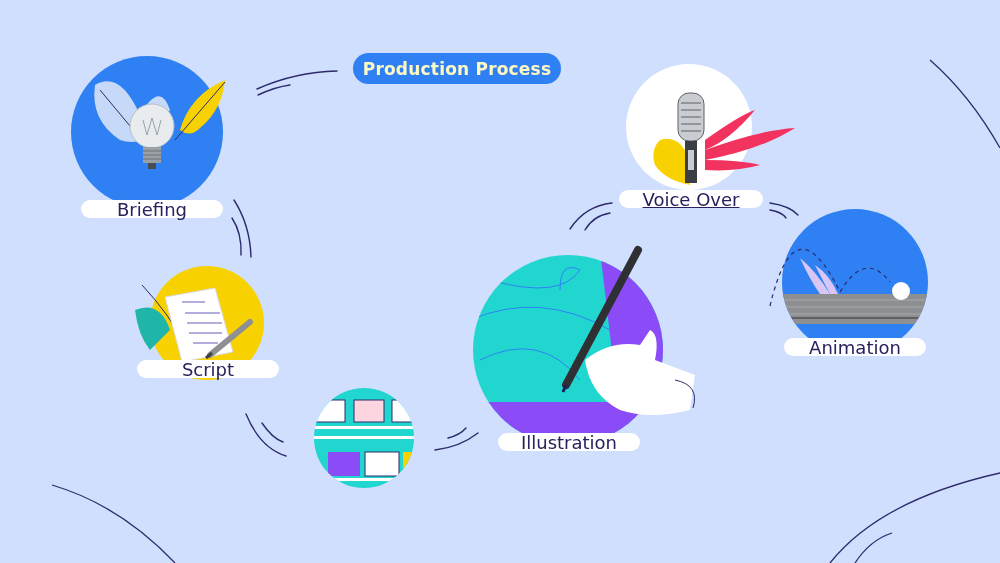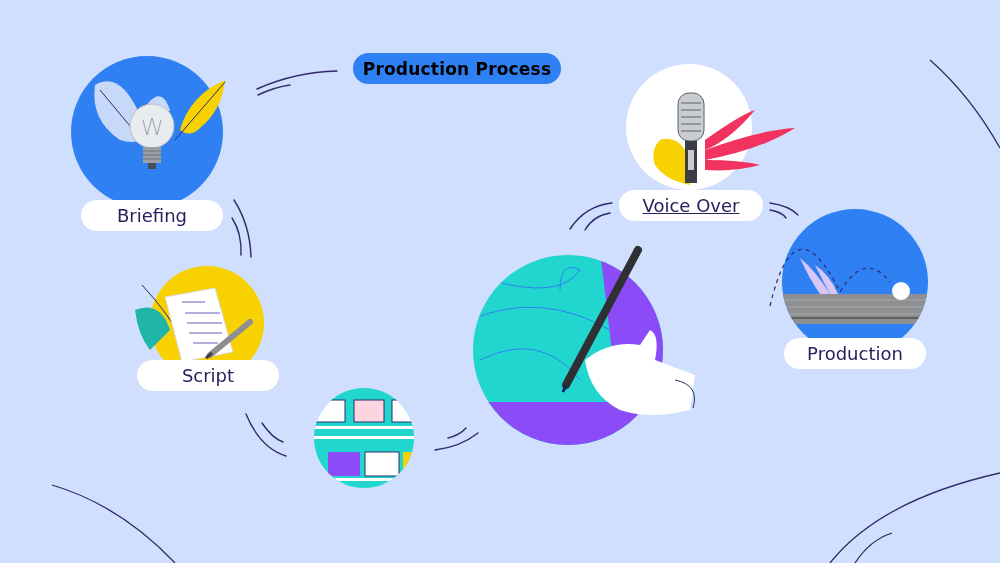--- a/index.html
+++ b/index.html
@@ -1,22 +1,22 @@
 <!DOCTYPE html>
 <html><head>
 <meta charset="utf-8">
 <style>
   html, body { margin:0; padding:0; }
   body { width:1000px; height:563px; overflow:hidden; background:#cfdffd; position:relative;
          font-family:"DejaVu Sans","Liberation Sans",sans-serif; }
   #stage { position:absolute; left:0; top:0; width:1000px; height:563px; }
   .title-pill { position:absolute; left:353px; top:53px; width:208px; height:31px; border-radius:16px;
-                background:#2f80f2; color:#000000; font-size:17px; font-weight:600; display:flex;
+                background:#2f80f2; color:#fef9c3; font-size:17px; font-weight:600; display:flex;
                 align-items:center; justify-content:center; letter-spacing:0.2px; }
-  .label { position:absolute; height:31px; border-radius:16px; background:#fff; color:#27215e;
+  .label { position:absolute; height:18px; border-radius:16px; background:#fff; color:#27215e;
            font-size:18px; display:flex; align-items:center; justify-content:center; }
   svg { position:absolute; left:0; top:0; }
 </style>
 </head>
 <body>
 
 <div id="stage">
 
   <svg width="1000" height="563" viewBox="0 0 1000 563">
 
@@ -135,16 +135,17 @@
         <circle cx="901" cy="291" r="9" fill="#fff"></circle>
       </g>
       <path d="M770 306 Q795 200 840 292 Q865 250 890 282" stroke="#2e2a6b" stroke-width="1.2" stroke-dasharray="4 4" fill="none"></path>
     </g>
   </svg>
 
   <div class="title-pill">Production Process</div>
 
   <div class="label" style="left:81px; top:200px; width:142px;">Briefing</div>
   <div class="label" style="left:137px; top:360px; width:142px;">Script</div>
+  <div class="label" style="left:498px; top:433px; width:142px;">Illustration</div>
   <div class="label" style="left:619px; top:190px; width:144px;text-decoration:underline;">Voice Over</div>
-  <div class="label" style="left:784px; top:338px; width:142px;">Production</div>
+  <div class="label" style="left:784px; top:338px; width:142px;">Animation</div>
 
 </div>
 
 </body></html>

